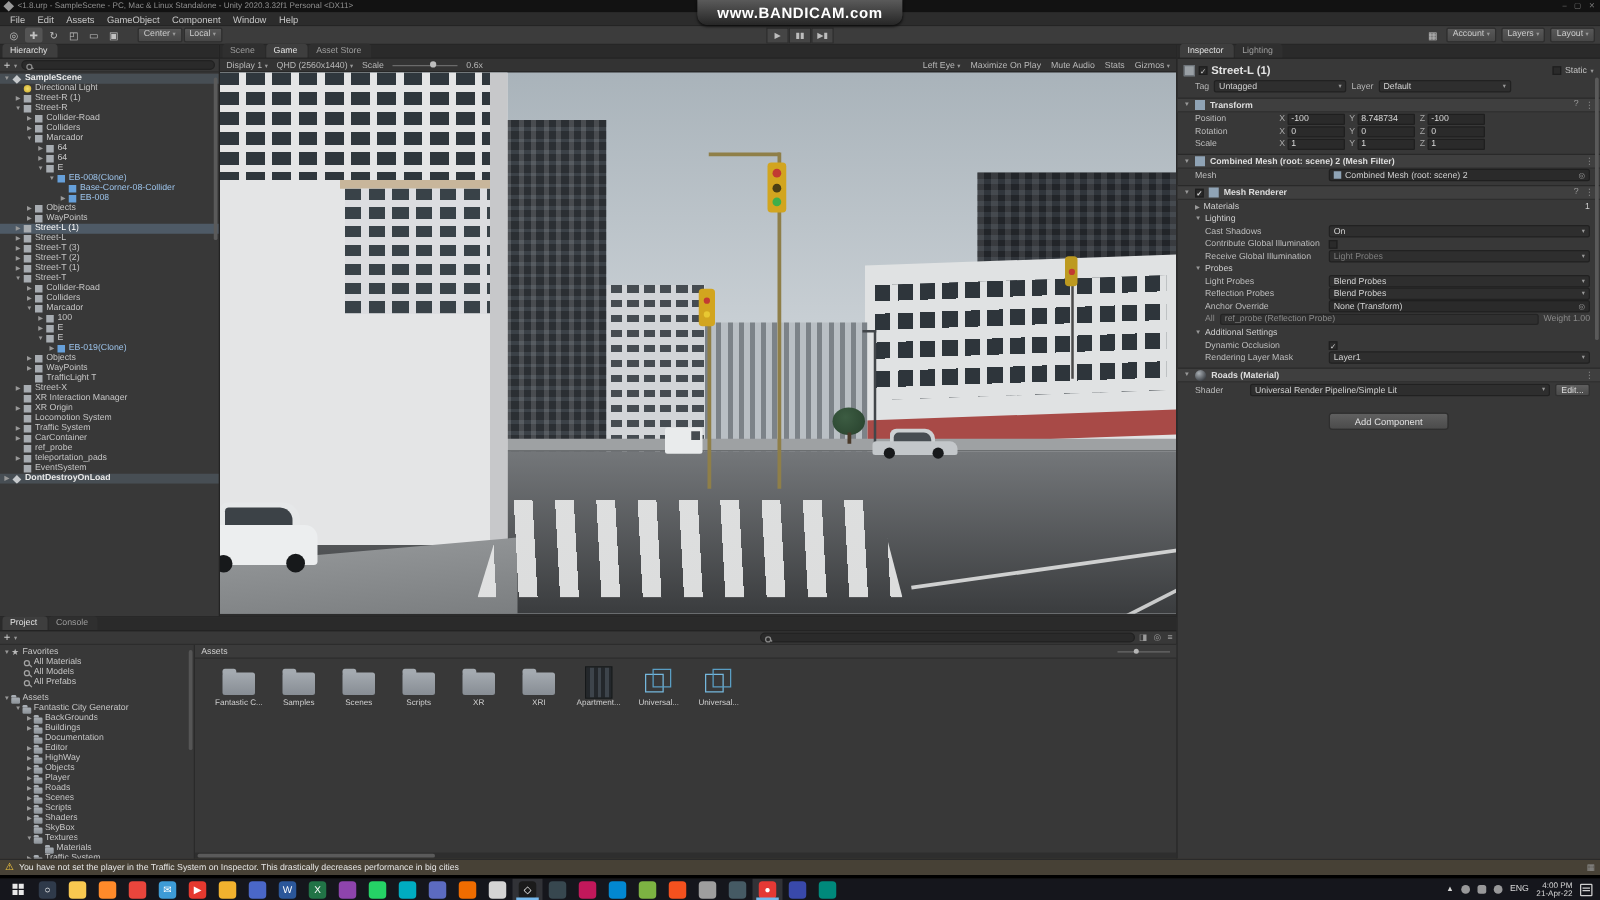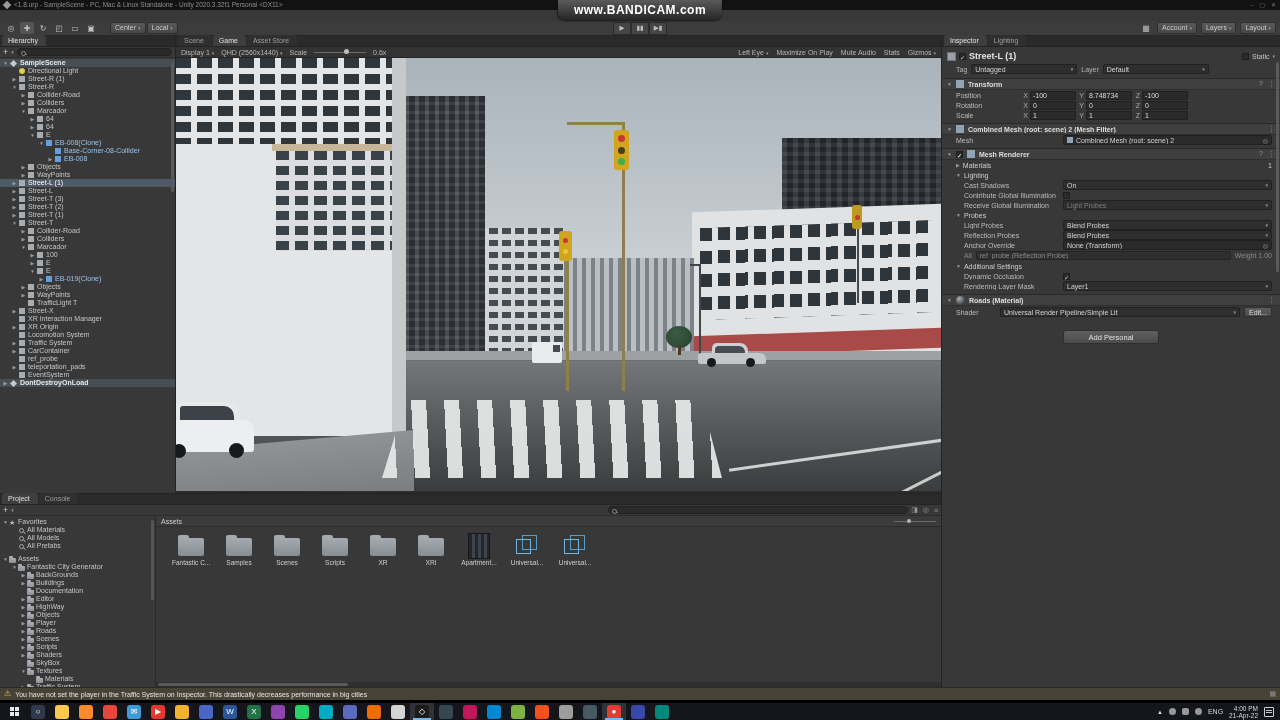--- a/index.html
+++ b/index.html
@@ -195,20 +195,30 @@
     <span>&lt;1.8.urp - SampleScene - PC, Mac &amp; Linux Standalone - Unity 2020.3.32f1 Personal &lt;DX11&gt;</span>
     <span class="wbtns">
       <span>–</span>
       <span>▢</span>
       <span>✕</span>
     </span>
   </div>
 
   <div class="bandicam">www.BANDICAM.com</div>
 
+  <div class="menubar">
+
+  <span class="menu-item"><span>File</span></span>
+      <span class="menu-item"><span>Edit</span></span>
+      <span class="menu-item"><span>Assets</span></span>
+      <span class="menu-item"><span>GameObject</span></span>
+      <span class="menu-item"><span>Component</span></span>
+      <span class="menu-item"><span>Window</span></span>
+      <span class="menu-item"><span>Help</span></span>
+    </div>
 
   <div class="toolbar">
     <span class="tool">◎</span>
     <span class="tool sel">✚</span>
     <span class="tool">↻</span>
     <span class="tool">◰</span>
     <span class="tool">▭</span>
     <span class="tool">▣</span>
     <div class="pivot-group">
       <span class="tbtn">
@@ -739,21 +749,21 @@
       </div>
       <div class="shader-row">
         <span class="plabel" style="width:40px;">Shader</span>
         <span class="dd grow">
             <span>Universal Render Pipeline/Simple Lit</span>
             <span class="caret">▾</span>
           </span>
         <span class="editbtn">Edit...</span>
       </div>
 
-      <span class="addcomp">Add Personal</span>
+      <span class="addcomp">Add Component</span>
     </div>
     <div class="insp-scroll"></div>
   </div>
 
   <div class="project">
     <div class="ptabs">
       <div class="ptab active">
           <span>Project</span>
         </div>
       <div class="ptab">

